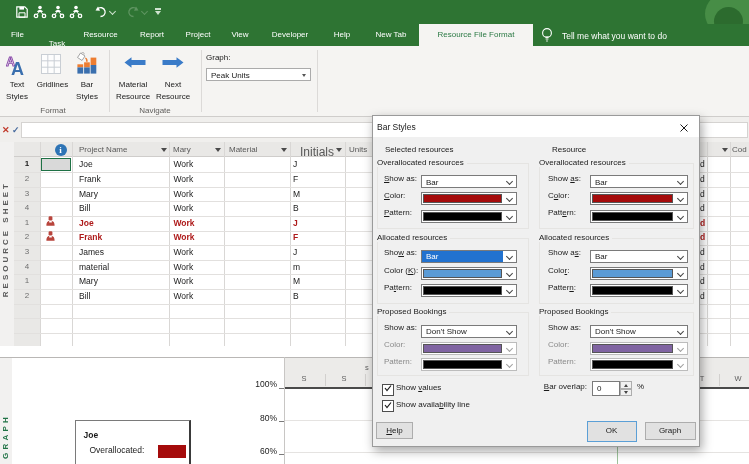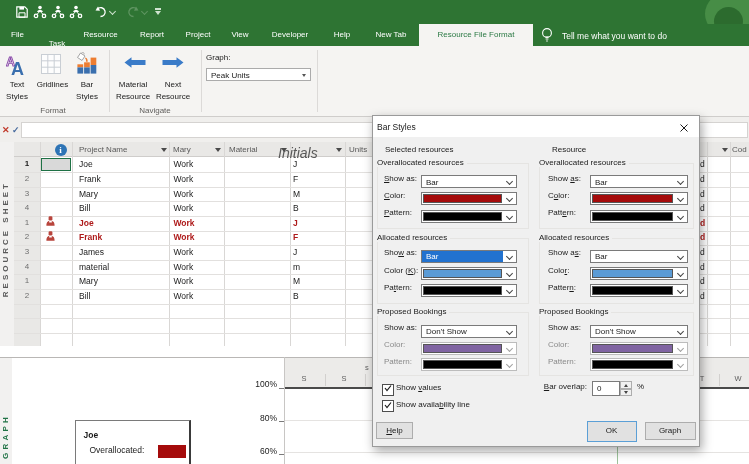--- a/index.html
+++ b/index.html
@@ -203,21 +203,21 @@
   <div class="hline" style="left:14px;top:132.4px;width:735px;"></div>
   <div class="hline" style="left:14px;top:147.1px;width:735px;"></div>
   <div class="hline" style="left:14px;top:161.7px;width:735px;"></div>
   <div class="hline" style="left:14px;top:176.4px;width:735px;"></div>
   <div class="hline" style="left:14px;top:191px;width:735px;"></div>
 
   <div class="abs" style="left:54.5px;top:1.5px;width:12px;height:12px;border-radius:50%;background:#2e74b5;color:#fff;font-size:9px;font-weight:bold;text-align:center;line-height:12px;font-family:'Liberation Serif',serif;">i</div>
   <div class="abs" style="left:79px;top:3px;font-size:8px;color:#595959;">Project Name</div>
   <div class="abs" style="left:173px;top:3px;font-size:8px;color:#595959;">Mary</div>
   <div class="abs" style="left:229px;top:3px;font-size:8px;color:#595959;">Material</div>
-  <div class="abs" style="left:278px;top:3px;font-size:14px;color:#595959;font-style:italic;">Initials</div>
+  <div class="abs" style="left:300px;top:3px;font-size:12px;color:#595959;">Initials</div>
   <div class="abs" style="left:349px;top:3px;font-size:8px;color:#595959;">Units</div>
   <div class="abs" style="left:732px;top:3px;font-size:8px;color:#595959;">Cod</div>
   <div class="sarr" style="left:161px;top:6px;"></div>
   <div class="sarr" style="left:215px;top:6px;"></div>
   <div class="sarr" style="left:281px;top:6px;"></div>
   <div class="sarr" style="left:336px;top:6px;"></div>
   <div class="sarr" style="left:722px;top:6px;"></div>
 
   <div class="abs" style="left:41px;top:16px;width:30px;height:13px;background:#d9d9d9;border:1.5px solid #1e7145;box-sizing:border-box;"></div>
 

